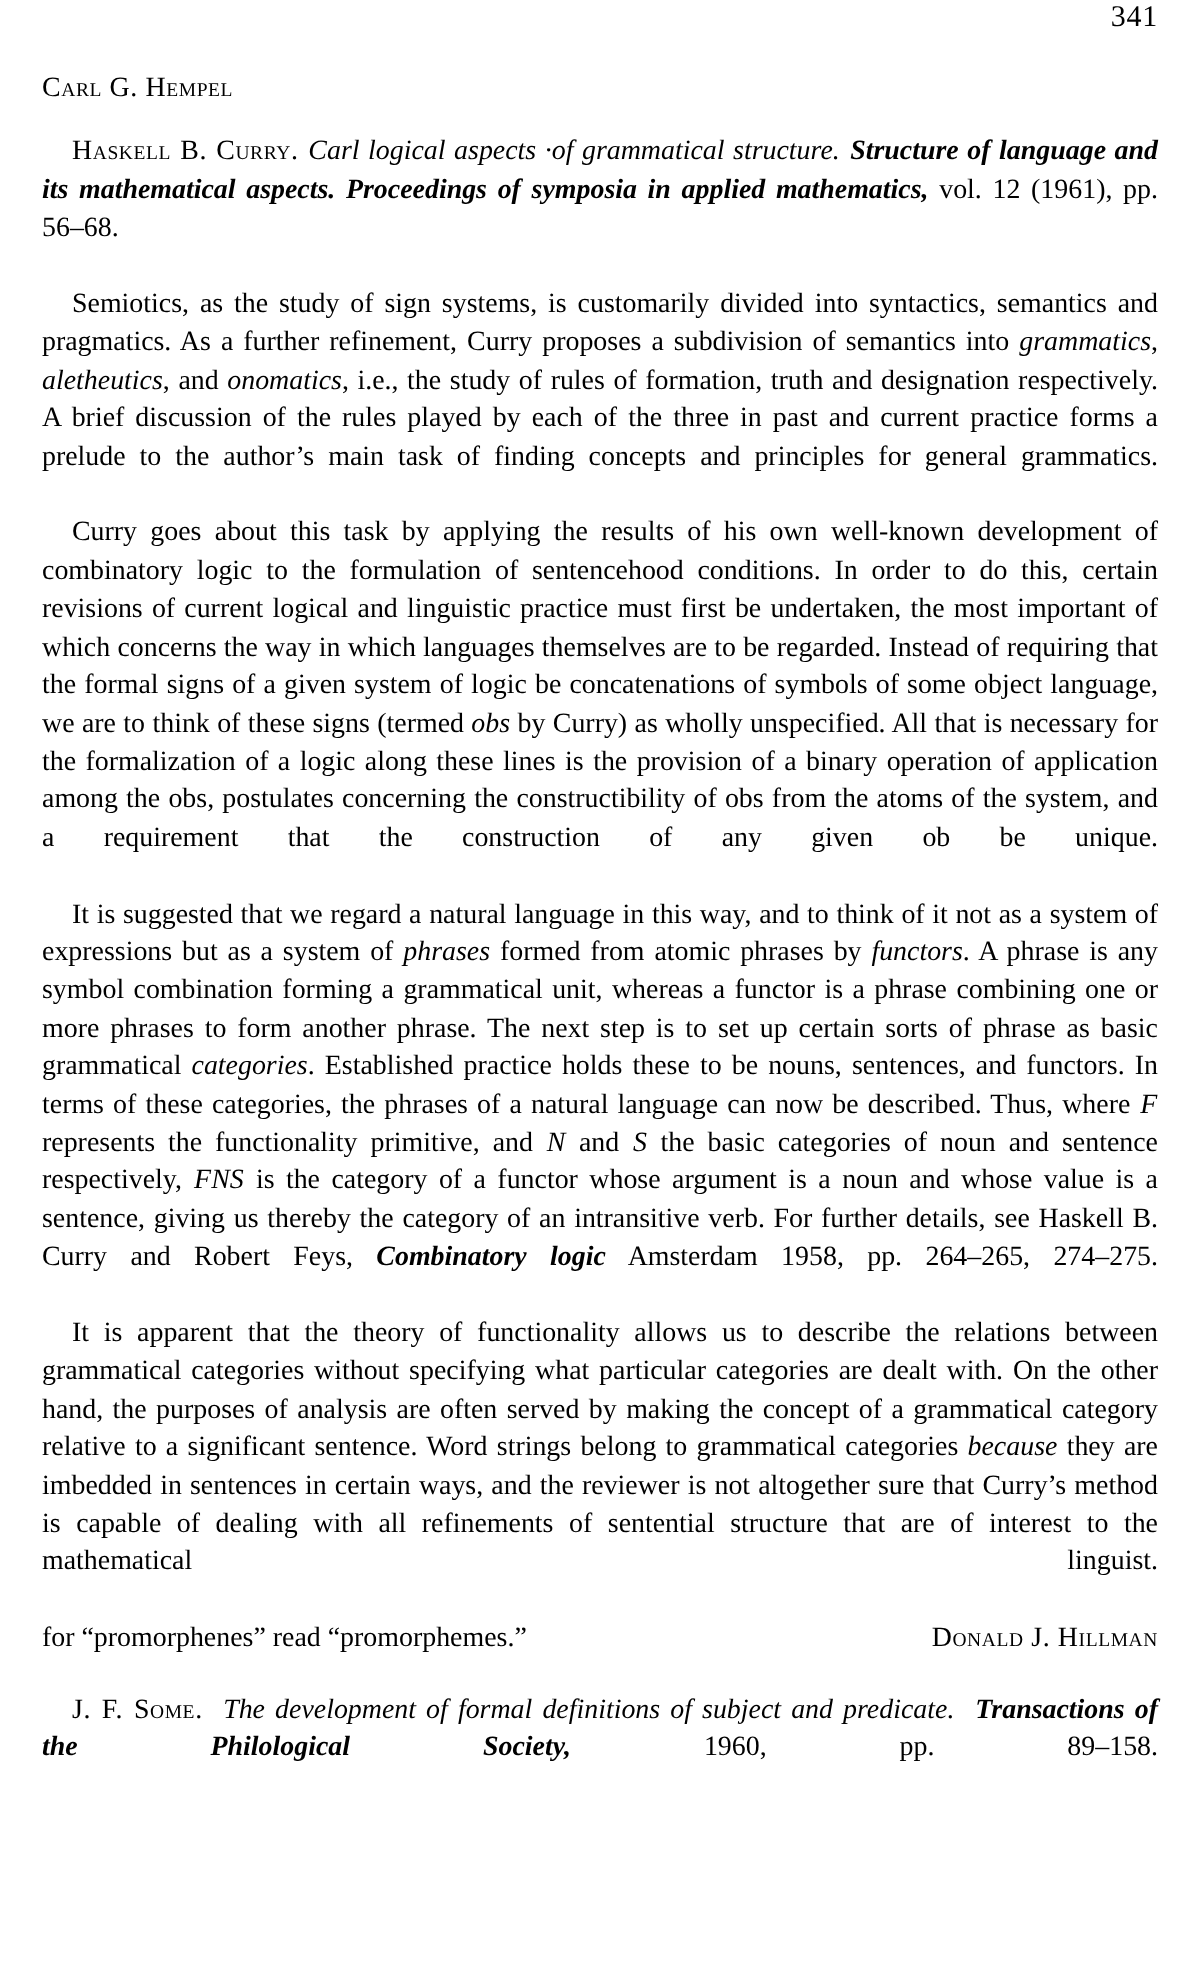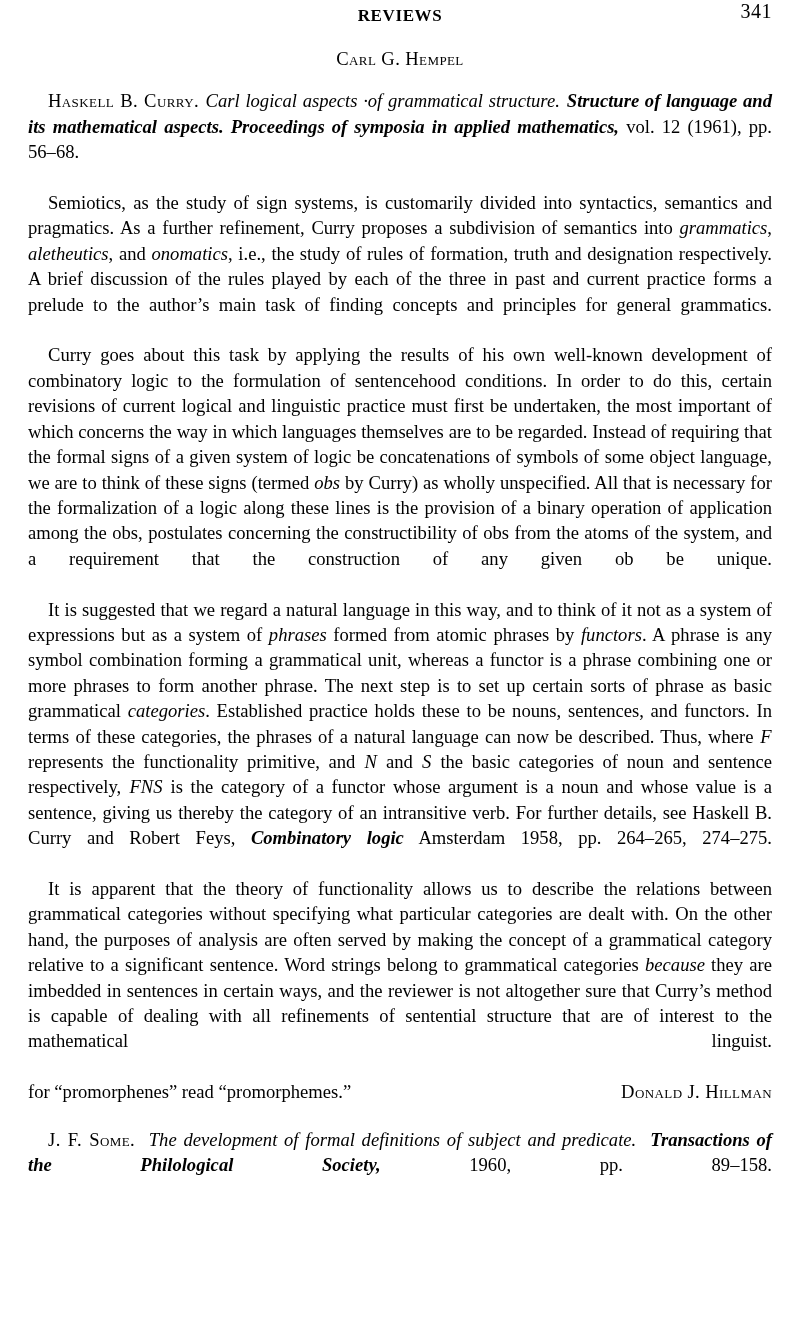--- a/index.html
+++ b/index.html
@@ -76,21 +76,21 @@
   p.tb.fulljust::after {
     content: "";
     display: inline-block;
     width: 100%;
   }
 
   .sig {
     margin: 0;
     font-size: 18.6px;
     line-height: 25.4px;
-    text-align: center;
+    text-align: left;
   }
   .gap-md { height: 17px; }
   .gap-lg { height: 22px; }
 
   
   .sc {
     font-variant: small-caps;
     letter-spacing: 0.4px;
   }
   .it { font-style: italic; }
@@ -117,21 +117,20 @@
     width: 100%;
   }
   .sp { display: inline-block; width: 7px; }
 </style>
 </head>
 <body>
 
 <div class="page">
 
   <div class="running-head">
-    <div class="rh-title">REVIEWS</div>
     <div class="rh-folio">341</div>
   </div>
 
   <div class="column">
 
 
     <p class="sig"><span class="sc">Carl G. Hempel</span></p>
 
     <div class="gap-md"></div>
 

